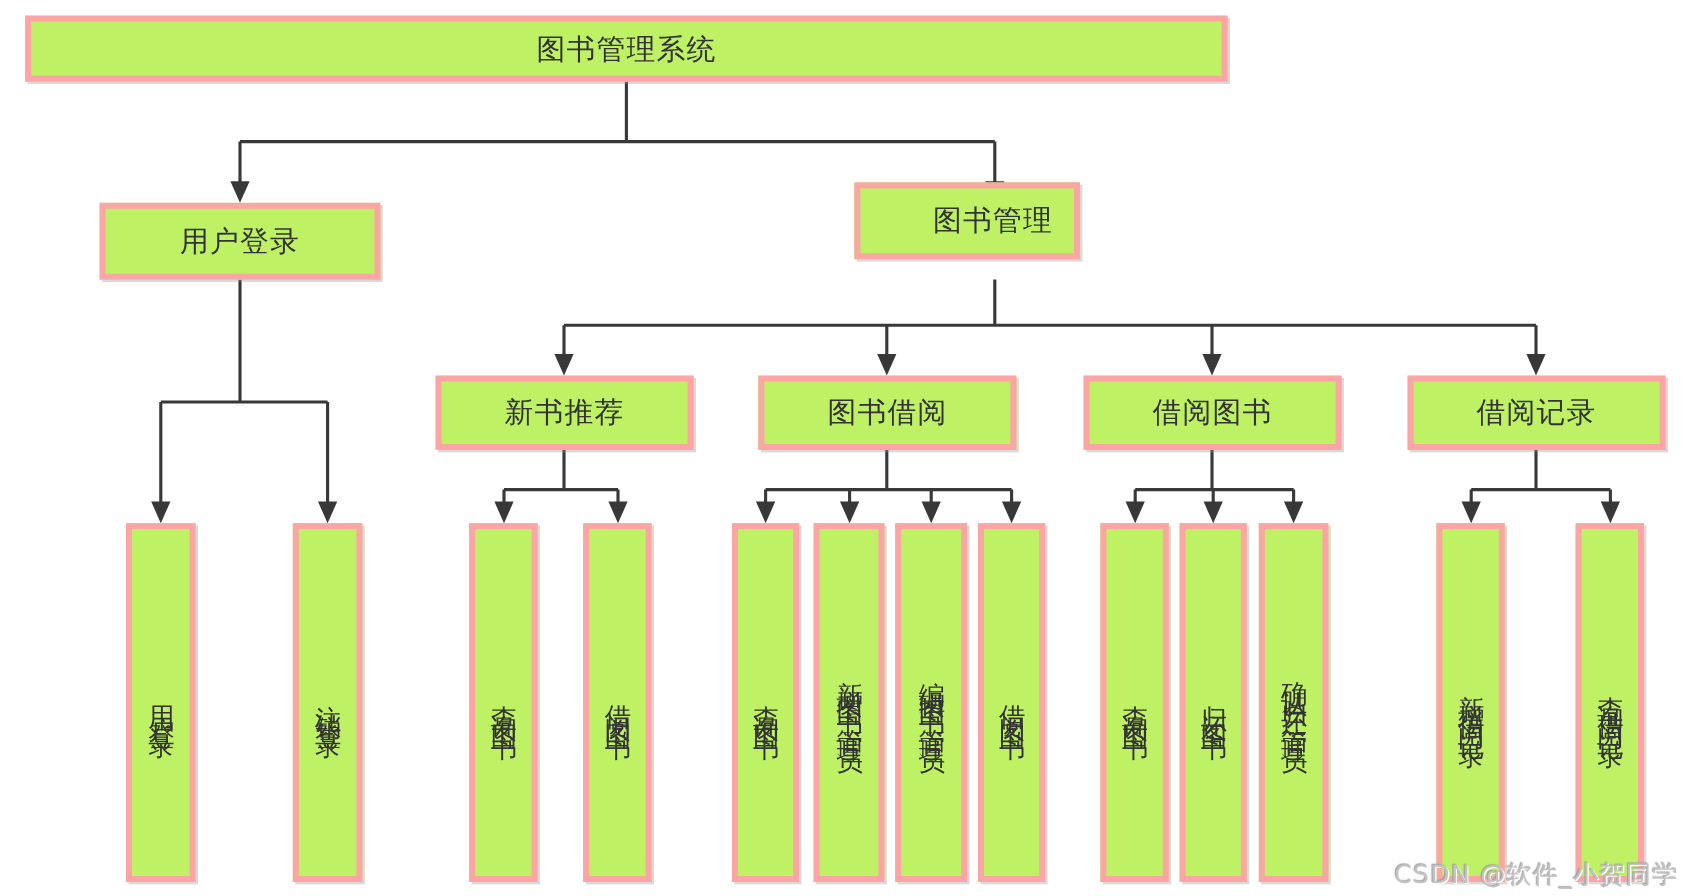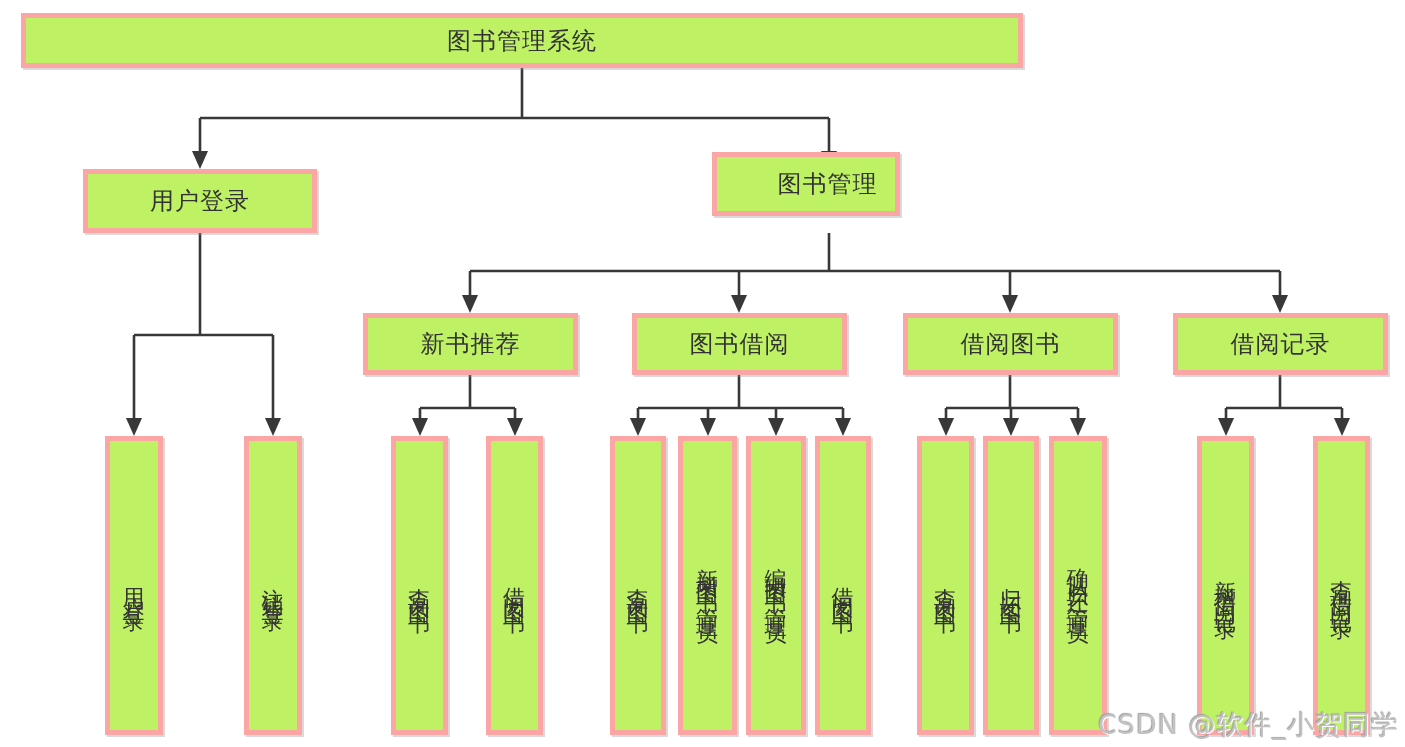--- a/index.html
+++ b/index.html
@@ -15,21 +15,21 @@
     border:5px solid #fca5a5; display:flex; align-items:center; justify-content:center;
     color:#333333; z-index:2; box-shadow:2px 2px 0 rgba(150,150,150,0.35);
   }
   .hlabel { font-size:24px; letter-spacing:1px; white-space:nowrap; }
   .vlabel {
     writing-mode:vertical-rl; text-orientation:mixed;
     font-size:22px; letter-spacing:8px; line-height:1.05; white-space:nowrap;
   }
   .watermark {
     position:absolute; right:6px; bottom:4px; z-index:5;
-    font-size:27px; color:#c2c2c2; letter-spacing:1px;
+    font-size:21px; color:#c2c2c2; letter-spacing:1px;
     text-shadow:1px 1px 0 #ffffff, -1px -1px 1px #9f9f9f;
     white-space:nowrap;
   }
 </style>
 </head>
 <body>
 
 <div class="stage">
 
   <svg class="edges" viewBox="0 0 1405 747">

